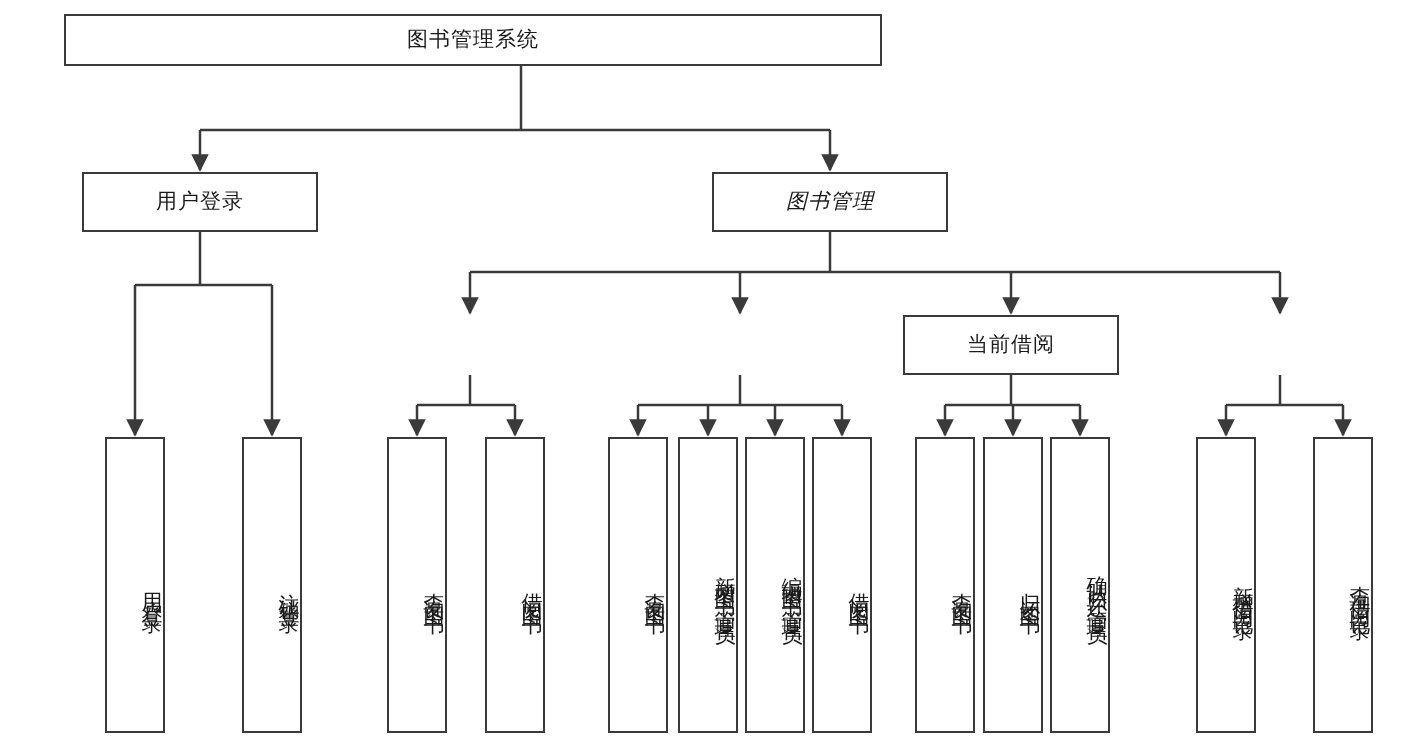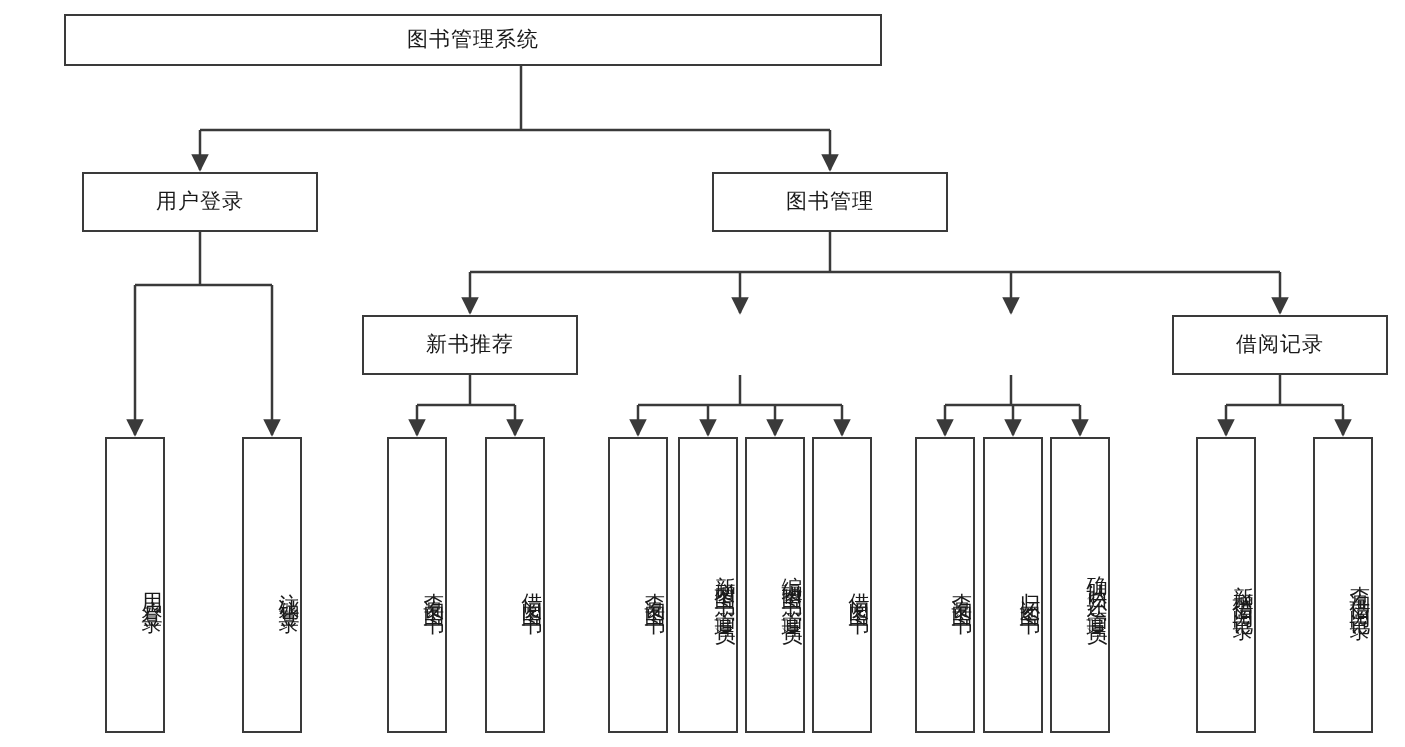--- a/index.html
+++ b/index.html
@@ -112,24 +112,23 @@
       <path d="M 1280 375 L 1280 405"></path>
       <path d="M 1226 405 L 1343 405"></path>
       <path d="M 1226 405 L 1226 435" marker-end="url(#arrow)"></path>
       <path d="M 1343 405 L 1343 435" marker-end="url(#arrow)"></path>
     </g>
   </svg>
 
   <div class="node node-h" style="left:20px; top:14px; width:818px; height:52px;margin-left:44px;">图书管理系统</div>
 
   <div class="node node-h" style="left:82px; top:172px; width:236px; height:60px;">用户登录</div>
-  <div class="node node-h" style="left:712px; top:172px; width:236px; height:60px;">图书管理</div>
+  <div class="node node-h" style="left:712px; top:172px; width:236px; height:60px;font-style:italic;">图书管理</div>
 
-  <div class="node node-h" style="left:362px; top:315px; width:216px; height:60px;">新书推荐</div>
-  <div class="node node-h" style="left:1172px; top:315px; width:216px; height:60px;">借阅记录</div>
+  <div class="node node-h" style="left:903px; top:315px; width:216px; height:60px;">当前借阅</div>
 
   <div class="node node-v" style="left:105px; top:437px; width:60px; height:296px;">用户登录</div>
   <div class="node node-v" style="left:242px; top:437px; width:60px; height:296px;">注销登录</div>
 
   <div class="node node-v" style="left:387px; top:437px; width:60px; height:296px;">查询图书</div>
   <div class="node node-v" style="left:485px; top:437px; width:60px; height:296px;">借阅图书</div>
 
   <div class="node node-v" style="left:608px; top:437px; width:60px; height:296px;">查询图书</div>
   <div class="node node-v" style="left:678px; top:437px; width:60px; height:296px;">新增图书（管理员）</div>
   <div class="node node-v" style="left:745px; top:437px; width:60px; height:296px;">编辑图书（管理员）</div>

